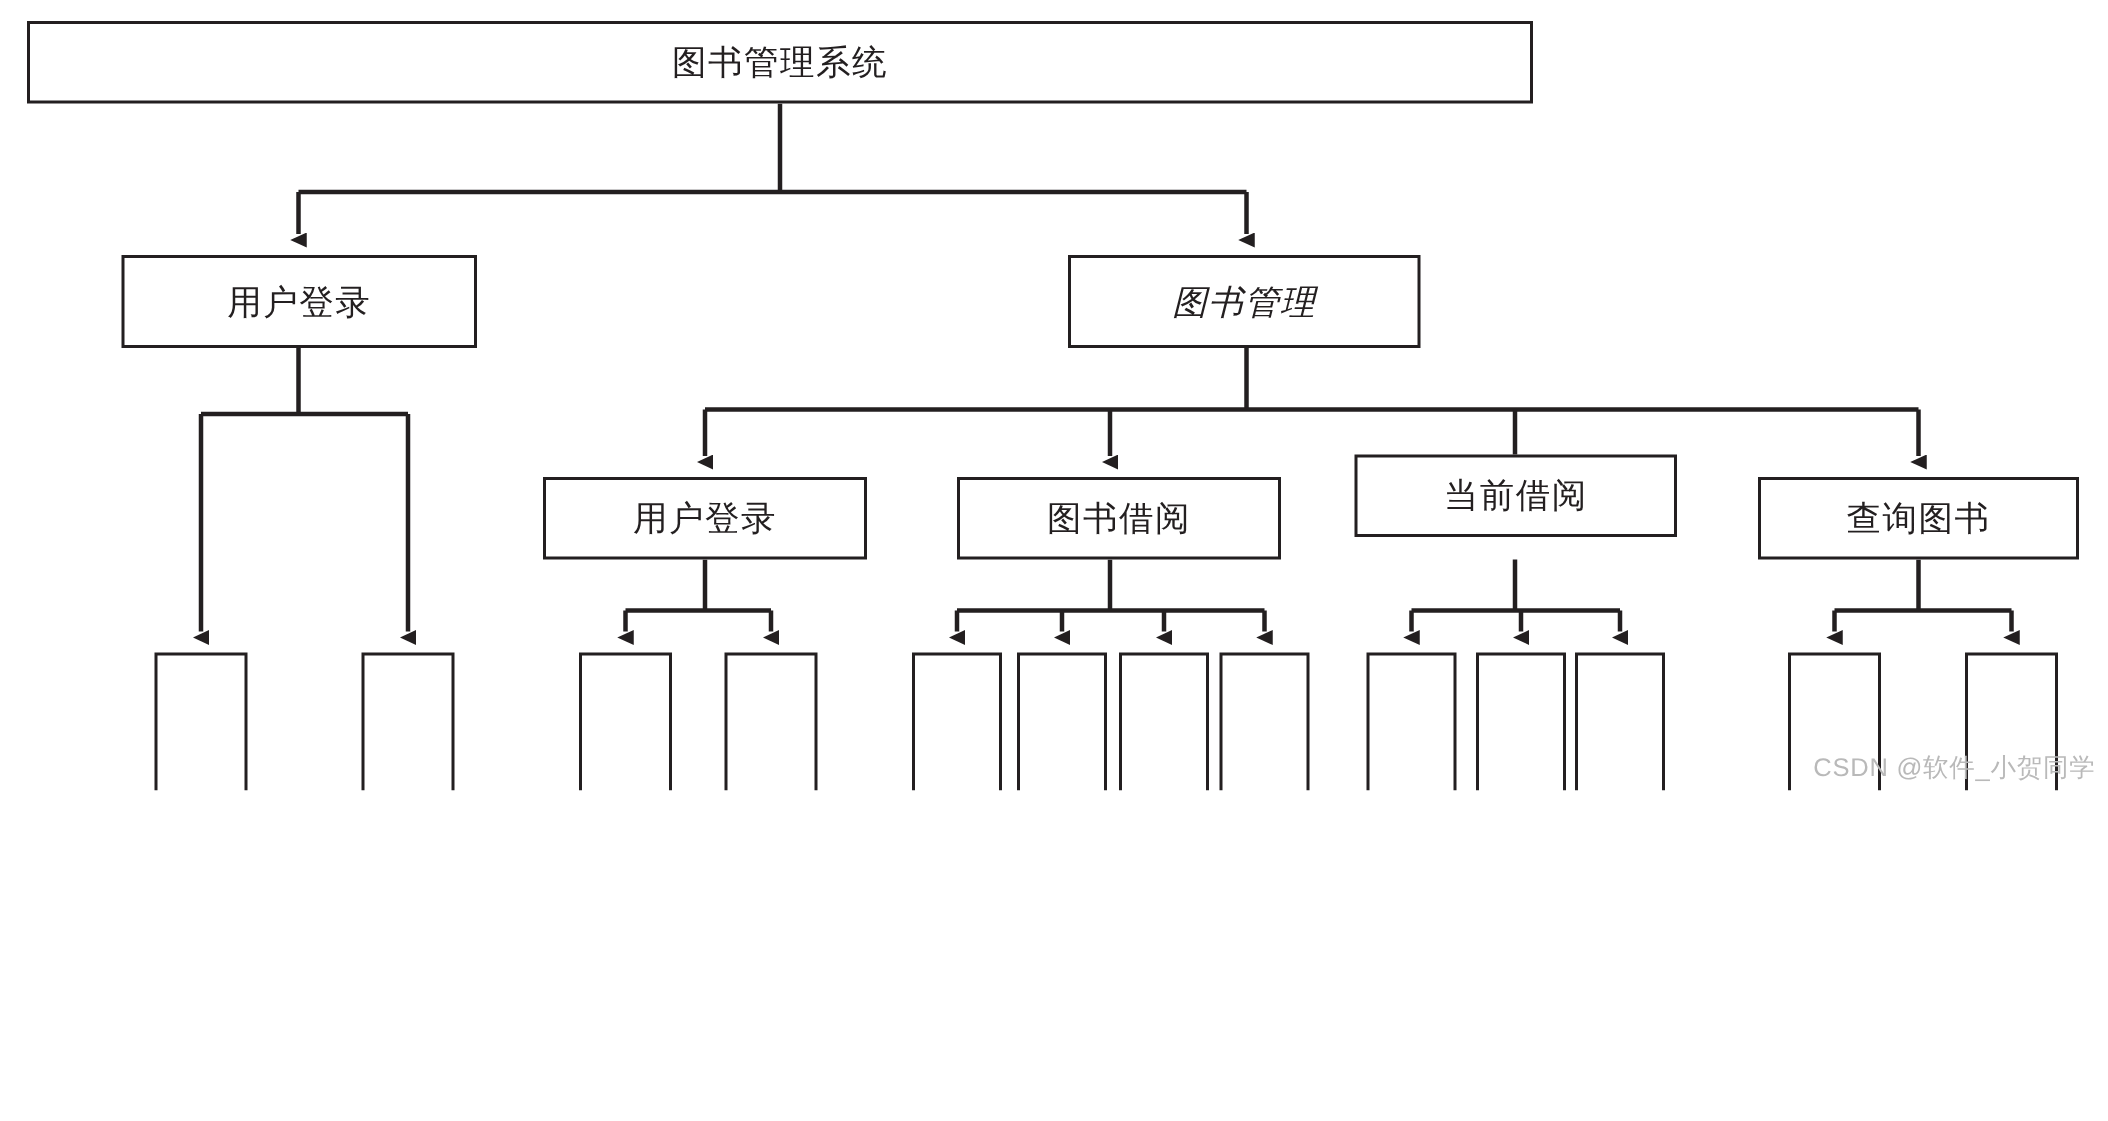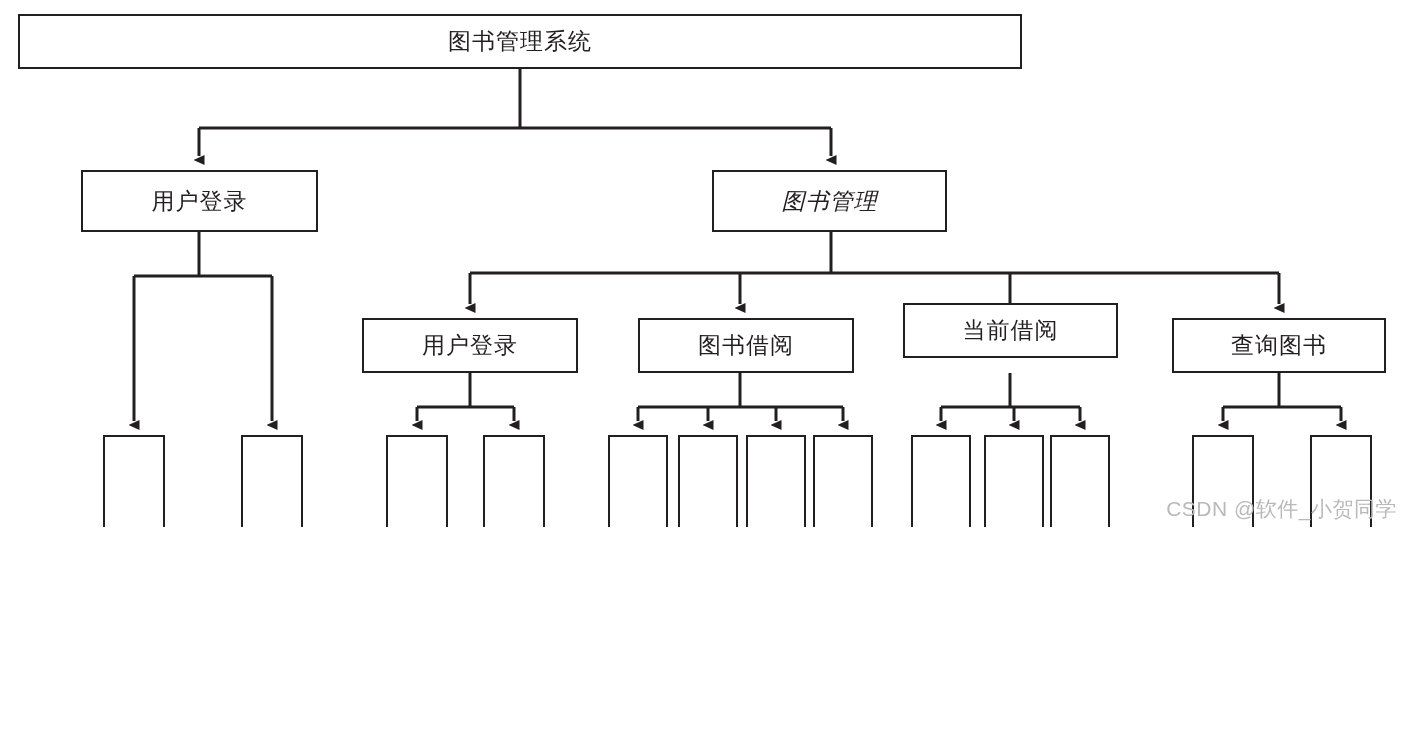--- a/index.html
+++ b/index.html
@@ -51,21 +51,21 @@
     text-orientation: upright;
     white-space: nowrap;
   }
   .label {
     white-space: nowrap;
   }
   #watermark {
     position: absolute;
     right: 8px;
     bottom: 4px;
-    font-size: 21px;
+    font-size: 17px;
     color: #b9b9b9;
     letter-spacing: 0.5px;
     user-select: none;
   }
 </style>
 </head>
 <body>
 
 <div id="canvas">
 

